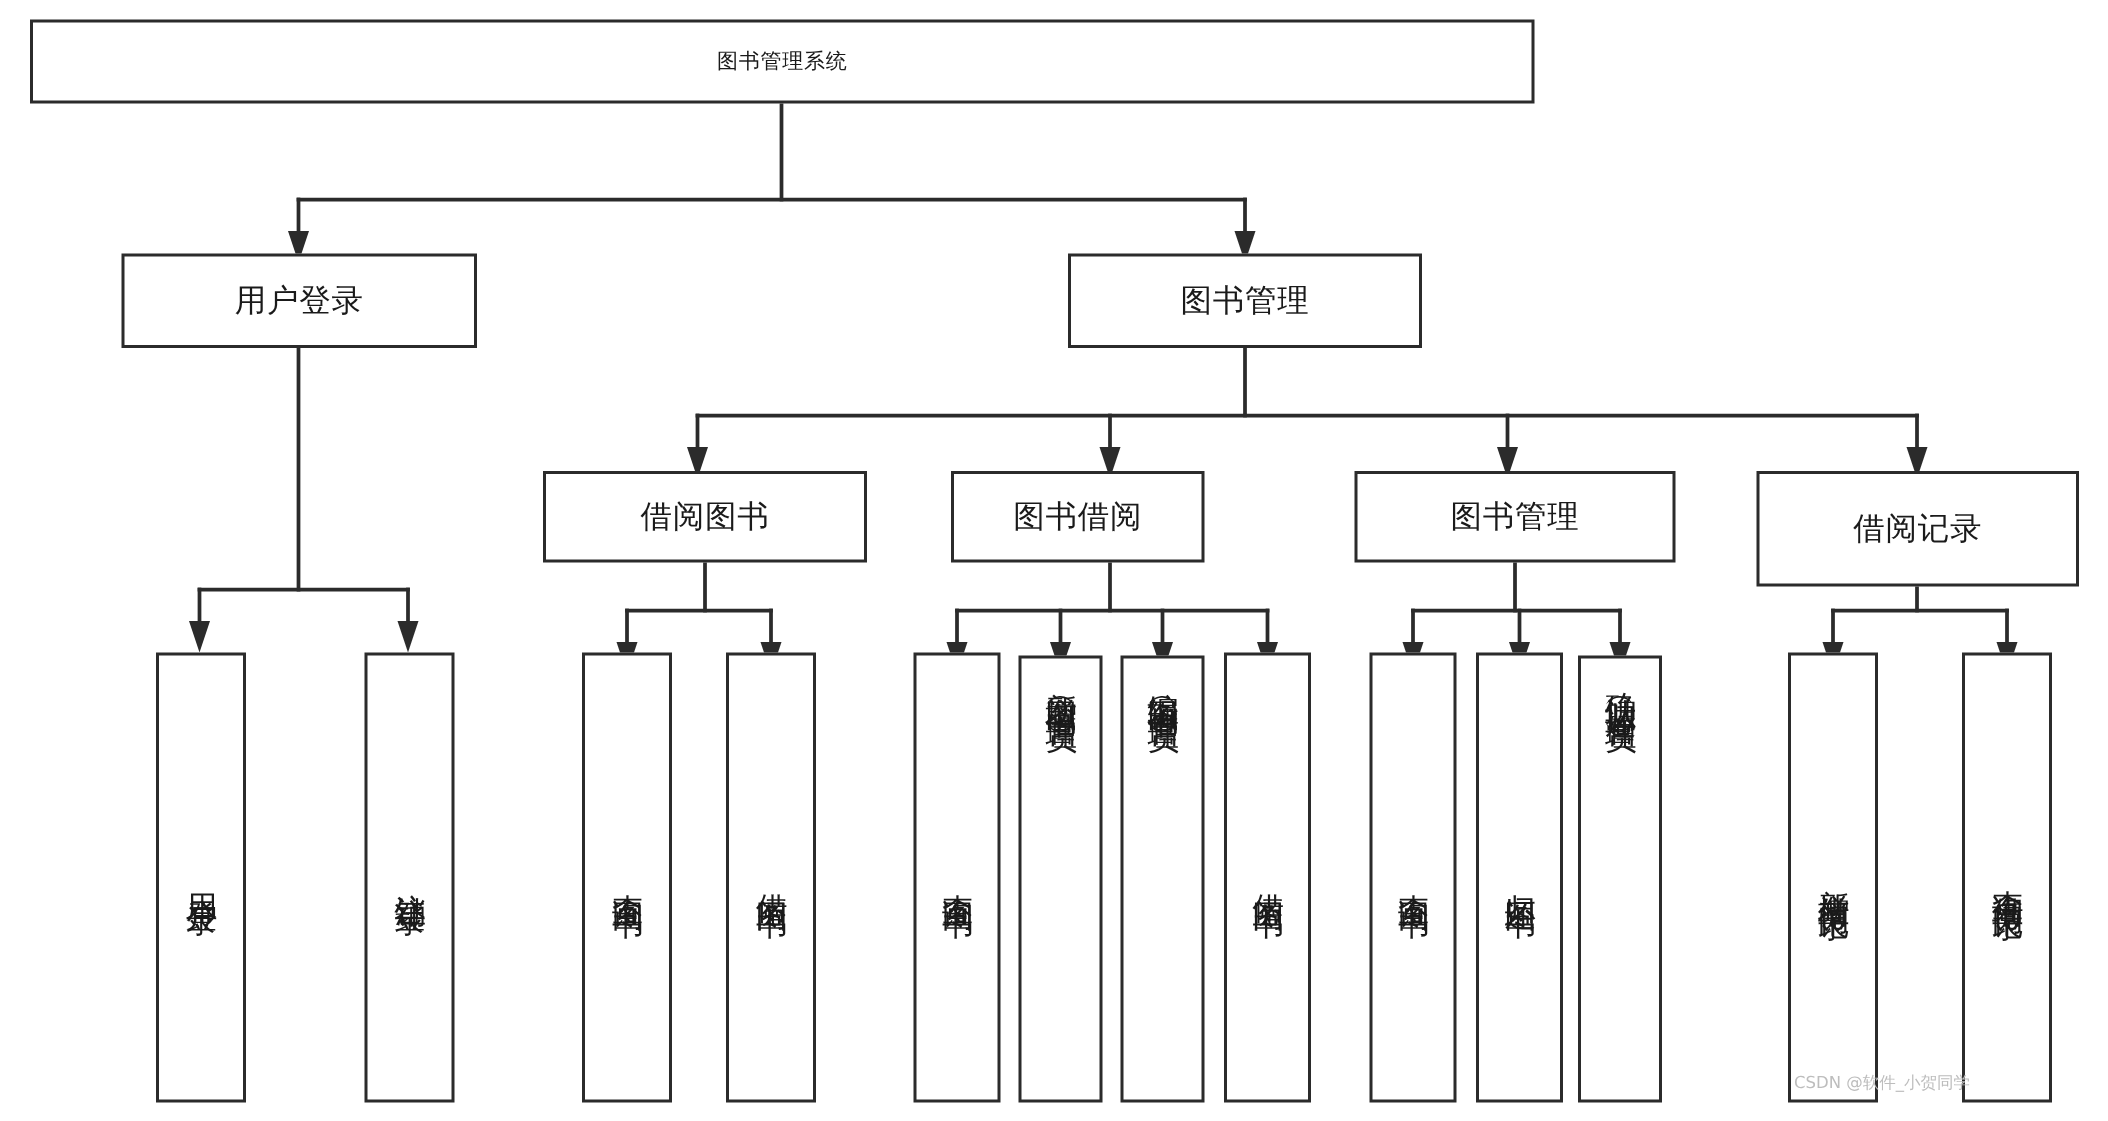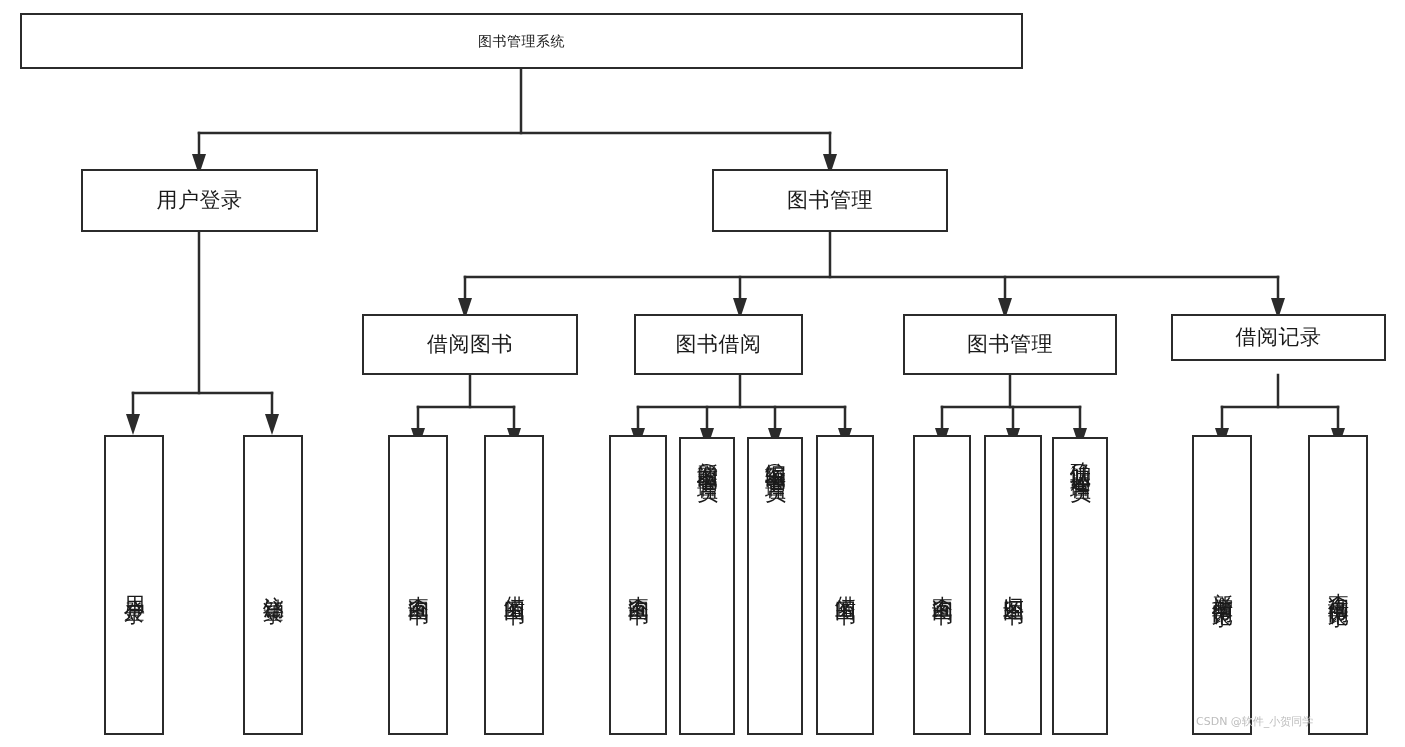--- a/index.html
+++ b/index.html
@@ -149,21 +149,21 @@
       </div>
       <div class="node horiz" style="left: 362px; top: 314px; width: 216px; height: 61px;">
         <span class="lbl">借阅图书</span>
       </div>
       <div class="node horiz" style="left: 634px; top: 314px; width: 169px; height: 61px;">
         <span class="lbl">图书借阅</span>
       </div>
       <div class="node horiz" style="left: 903px; top: 314px; width: 214px; height: 61px;">
         <span class="lbl">图书管理</span>
       </div>
-      <div class="node horiz" style="left: 1171px; top: 314px; width: 215px; height: 47px;">
+      <div class="node horiz" style="left: 1171px; top: 314px; width: 215px; height: 77px;">
         <span class="lbl">借阅记录</span>
       </div>
       <div class="node vert mid" style="left: 104px; top: 435px; width: 60px; height: 300px;">
         <span class="lbl">用户登录</span>
       </div>
       <div class="node vert mid" style="left: 243px; top: 435px; width: 60px; height: 300px;">
         <span class="lbl">注销登录</span>
       </div>
       <div class="node vert mid" style="left: 388px; top: 435px; width: 60px; height: 300px;">
         <span class="lbl">查询图书</span>

